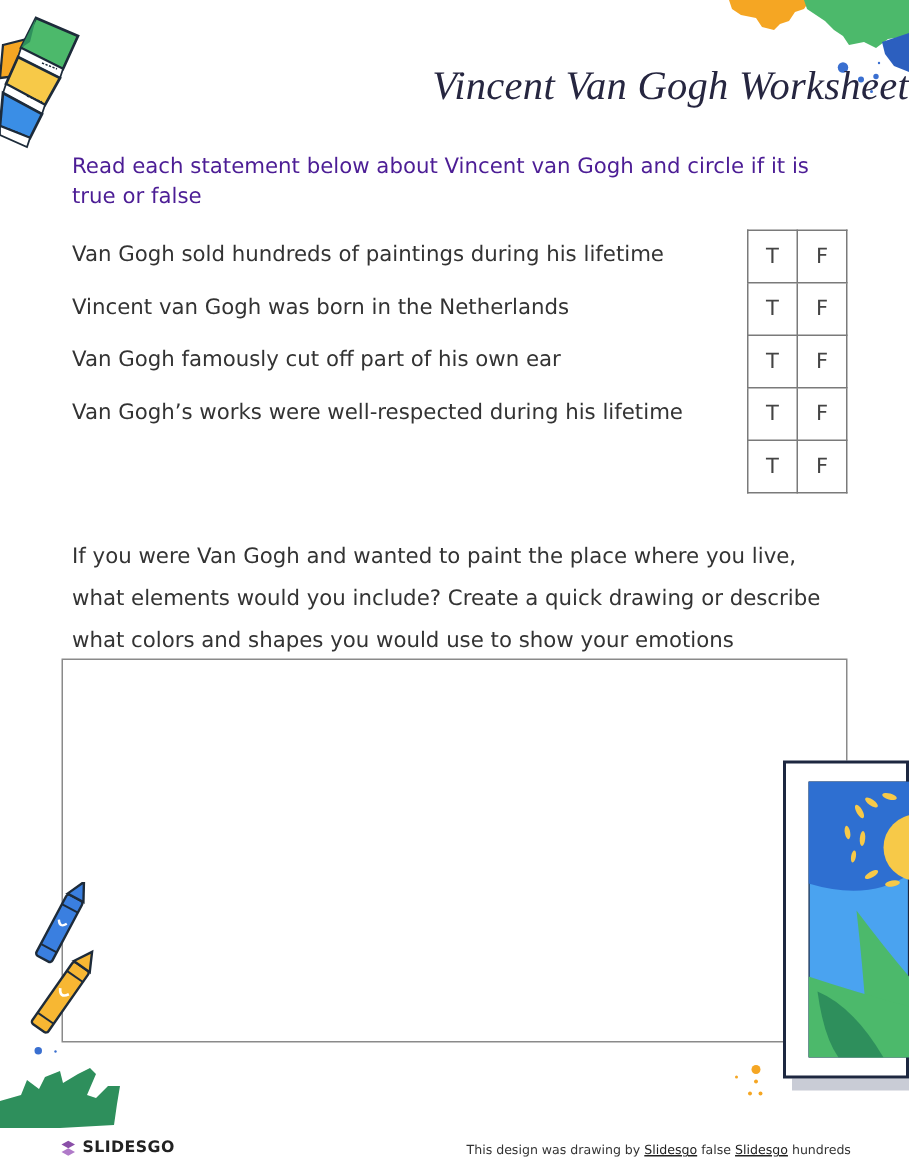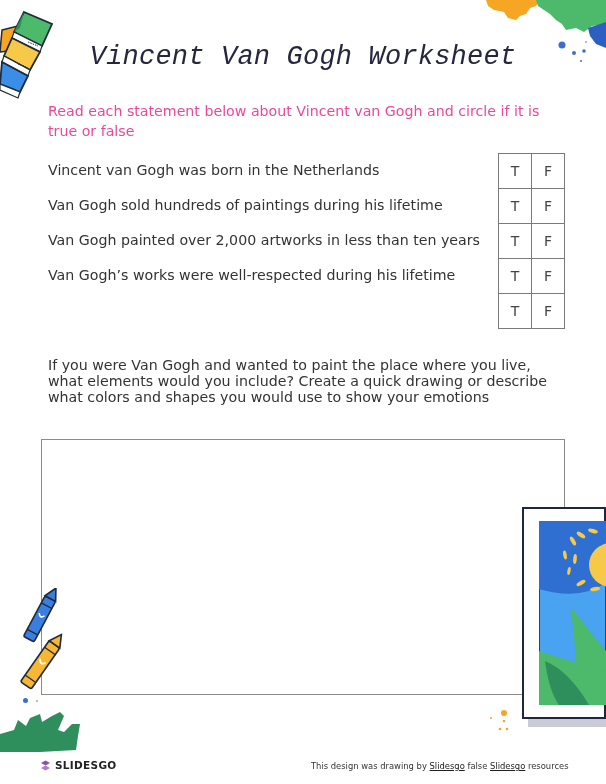--- a/index.html
+++ b/index.html
@@ -2,47 +2,47 @@
 <html><head>
   <meta charset="utf-8">
   <style>
     * { margin: 0; padding: 0; box-sizing: border-box; }
     html, body { width: 606px; height: 784px; background: #ffffff; overflow: hidden; }
     body { position: relative; font-family: "DejaVu Sans", sans-serif; color: #333333; }
 
     .abs { position: absolute; }
 
     .title {
-      position: absolute; left: 0; top: 42px; width: 606px; text-align: center;
-      font-family: Liberation Mono, monospace; font-style: italic; font-size: 27px;
+      position: absolute; left: 0; top: 42px; width: 606px; text-align: right;
+      font-family: Liberation Serif, serif; font-style: italic; font-size: 27px;
       color: #262640; letter-spacing: 0.2px;
     }
 
     .intro {
       position: absolute; left: 48px; top: 101px; width: 510px;
-      font-size: 14.2px; line-height: 20px; color: #ec4899;
+      font-size: 14.2px; line-height: 20px; color: #4c1d95;
     }
 
     .statements { position: absolute; left: 48px; top: 153px; width: 440px; }
     .statement {
       height: 35px; line-height: 35px; font-size: 14.2px; color: #333; white-space: nowrap;
     }
 
     .tf-table {
       position: absolute; left: 498px; top: 153px; width: 67px;
       border-collapse: collapse;
     }
     .tf-table td {
       width: 33.5px; height: 35px; border: 1.3px solid #7a7a7a;
       text-align: center; vertical-align: middle; font-size: 14px; color: #444;
     }
 
     .question {
       position: absolute; left: 48px; top: 357px; width: 520px;
-      font-size: 14.2px; line-height: 16px; color: #333;
+      font-size: 14.2px; line-height: 28px; color: #333;
     }
 
     .draw-box {
       position: absolute; left: 41px; top: 439px; width: 524px; height: 256px;
       border: 1.5px solid #8a8a8a; background: #fff;
     }
 
     .footer-brand {
       position: absolute; left: 40px; top: 759px; display: flex; align-items: center; gap: 4px;
       font-family: "DejaVu Sans", sans-serif; font-weight: bold; font-size: 10.5px; color: #222;
@@ -80,23 +80,23 @@
   <circle cx="104" cy="51" r="1.8" fill="#3a6fd0"></circle>
   <circle cx="101" cy="61" r="1" fill="#3a6fd0"></circle>
   <circle cx="106" cy="42" r="0.8" fill="#3a6fd0"></circle>
 </svg>
 
 <div class="title">Vincent Van Gogh Worksheet</div>
 
 <div class="intro">Read each statement below about Vincent van Gogh and circle if it is true or false</div>
 
 <div class="statements">
+  <div class="statement">Van Gogh sold hundreds of paintings during his lifetime</div>
   <div class="statement">Vincent van Gogh was born in the Netherlands</div>
-  <div class="statement">Van Gogh sold hundreds of paintings during his lifetime</div>
-  <div class="statement">Van Gogh painted over 2,000 artworks in less than ten years</div>
+  <div class="statement">Van Gogh famously cut off part of his own ear</div>
   <div class="statement">Van Gogh’s works were well-respected during his lifetime</div>
 </div>
 
 <table class="tf-table">
   <tbody>
       <tr>
     <td>T</td>
     <td>F</td>
   </tr>
   <tr>
@@ -177,13 +177,13 @@
 </svg>
 
 <div class="footer-brand">
   <svg width="11" height="11" viewBox="0 0 11 11">
     <path d="M1,3 L5.5,0.5 L10,3 L5.5,5.5 Z" fill="#8a4fa8"></path>
     <path d="M1,8 L5.5,5.5 L10,8 L5.5,10.5 Z" fill="#b07ac9"></path>
   </svg>
   <span>SLIDESGO</span>
 </div>
 
-<div class="footer-credit"><span>This design was drawing by </span><a>Slidesgo</a><span> false </span><a>Slidesgo</a><span> resources</span></div>
+<div class="footer-credit"><span>This design was drawing by </span><a>Slidesgo</a><span> false </span><a>Slidesgo</a><span> hundreds</span></div>
 
 </body></html>

